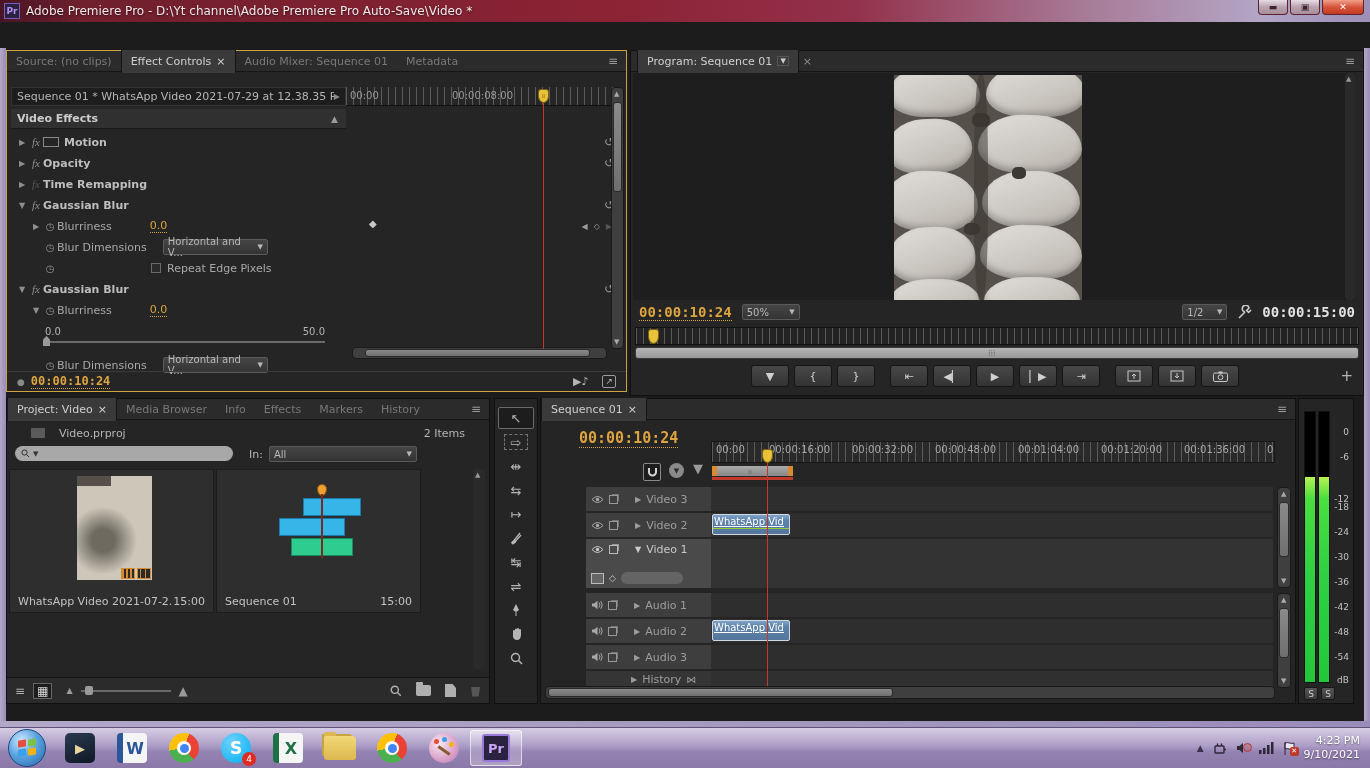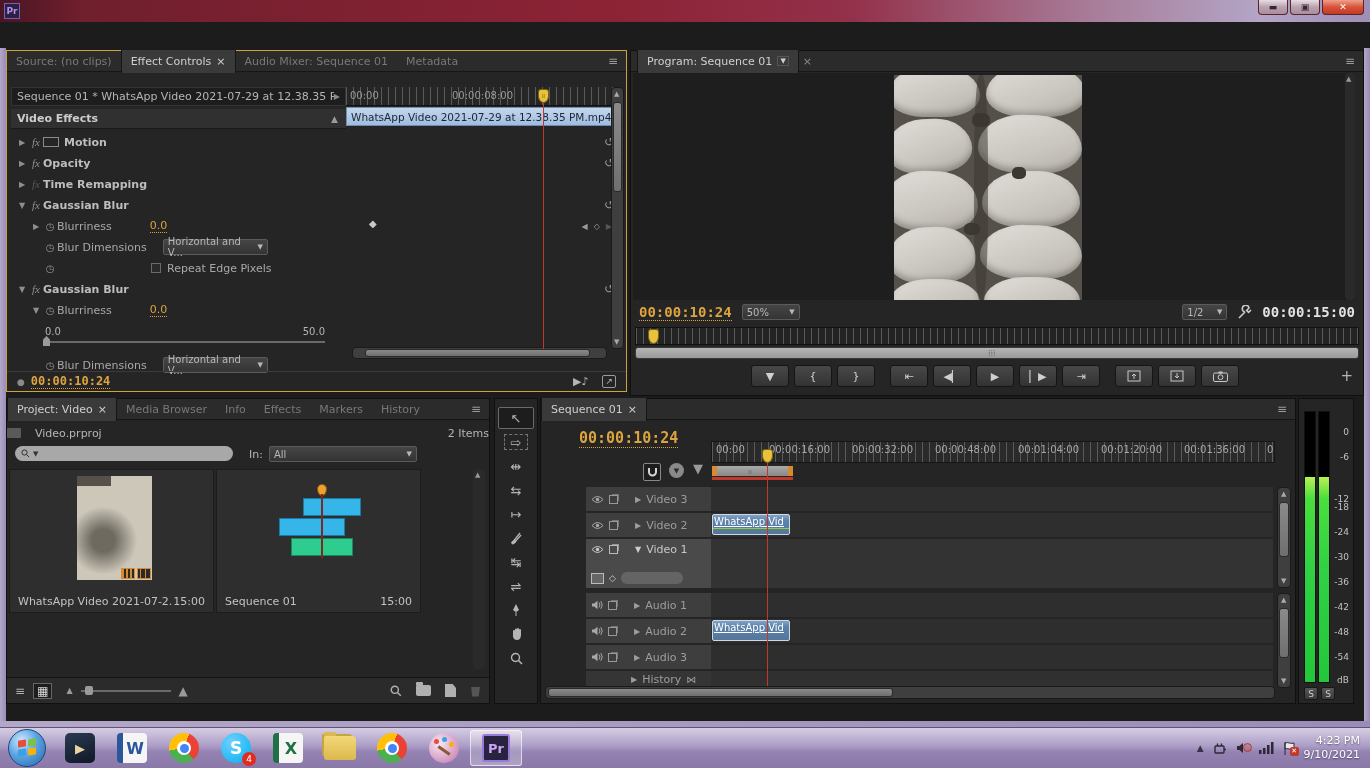--- a/index.html
+++ b/index.html
@@ -49,20 +49,21 @@
 .notch{position:absolute;background:#3c3832;border-radius:40%}
 svg{display:block}
 </style>
 </head>
 <body>
 
 <div id="root">
 
   <div class="abs" id="titlebar">
     <span id="appicon">Pr</span>
+    <span style="text-shadow:0 1px 2px rgba(0,0,0,.6)">Adobe Premiere Pro - D:\Yt channel\Adobe Premiere Pro Auto-Save\Video *</span>
     <span style="margin-left:auto;display:flex;margin-right:6px;align-self:flex-start">
       <span class="winbtn">▬</span>
       <span class="winbtn">▣</span>
       <span class="winbtn close">✕</span>
     </span>
   </div>
 
 
   <div class="abs frame" style="left:0;top:48px;width:6px;height:679px"></div>
   <div class="abs frame" style="left:1364px;top:48px;width:6px;height:679px"></div>
@@ -86,23 +87,20 @@
     </div>
 
     <div class="abs ticks" style="left:339px;top:36px;width:267px;height:19px;background-color:#262626;border-bottom:1px solid #111;font-size:10px;color:#9a9a9a">
       <span class="abs" style="left:4px;top:3px">00:00</span>
       <span class="abs" style="left:106px;top:3px">00:00:08:00</span>
     </div>
 
     <div class="abs" style="left:531px;top:38px;width:11px;height:14px;background:#e8c23a;border-radius:3px 3px 50% 50%;border:1px solid #7a6310;display:flex;align-items:center;justify-content:center;font-size:6px;color:#7a6310;z-index:5">᎒᎒</div>
     <div class="abs" style="left:536px;top:52px;width:1px;height:246px;background:#c0392b;z-index:4"></div>
 
-    <div class="abs" style="left:339px;top:56px;width:267px;height:19px;background:linear-gradient(#c4d7ee,#9fbcdf);border:1px solid #6f8cb0;font-size:10.5px;color:#1d2430;display:flex;align-items:center;padding:0 4px;white-space:nowrap;overflow:hidden">
-      <span>WhatsApp Video 2021-07-29 at 12.38.35 PM.mp4</span>
-    </div>
 
     <div class="row" style="top:58px;left:4px;width:335px;background:#303030;border-bottom:1px solid #1a1a1a;color:#cdcdcd;padding-left:6px">
       <span>Video Effects</span>
       <span class="reset" style="font-size:9px">▲</span>
     </div>
 
     <div class="row" style="top:81px;padding-left:8px">
       <span class="ric" style="font-size:8px">▶</span>
       <span class="ric fx">fx</span>
       <span style="width:16px;height:10px;border:1px solid #8a8a8a;margin-right:5px"></span>
@@ -292,21 +290,21 @@
           <span>Project: Video</span>
           <span>×</span>
         </span>
       <span class="tab">Media Browser</span>
       <span class="tab">Info</span>
       <span class="tab">Effects</span>
       <span class="tab">Markers</span>
       <span class="tab">History</span>
       <span class="pmenu">≡</span>
     </div>
-    <div class="abs" style="left:0;top:24px;width:100%;height:20px;display:flex;align-items:center;font-size:11px;color:#b5b5b5;padding:0 0">
+    <div class="abs" style="left:0;top:24px;width:100%;height:20px;display:flex;align-items:center;font-size:11px;color:#b5b5b5;padding:0 24px">
       <span style="width:14px;height:10px;background:#5a5a5a;border-radius:1px;margin-right:14px"></span>
       <span>Video.prproj</span>
       <span style="margin-left:auto">2 Items</span>
     </div>
     <div class="abs" style="left:8px;top:47px;width:218px;height:15px;background:#a8a8a8;border-radius:8px;display:flex;align-items:center;padding:0 6px;gap:3px">
       <svg width="9" height="9" viewBox="0 0 9 9">
           <circle cx="3.5" cy="3.5" r="2.6" fill="none" stroke="#333"></circle>
           <path d="M5.5 5.5 8 8" stroke="#333"></path>
         </svg>
       <span style="font-size:7px;color:#333">▼</span>

